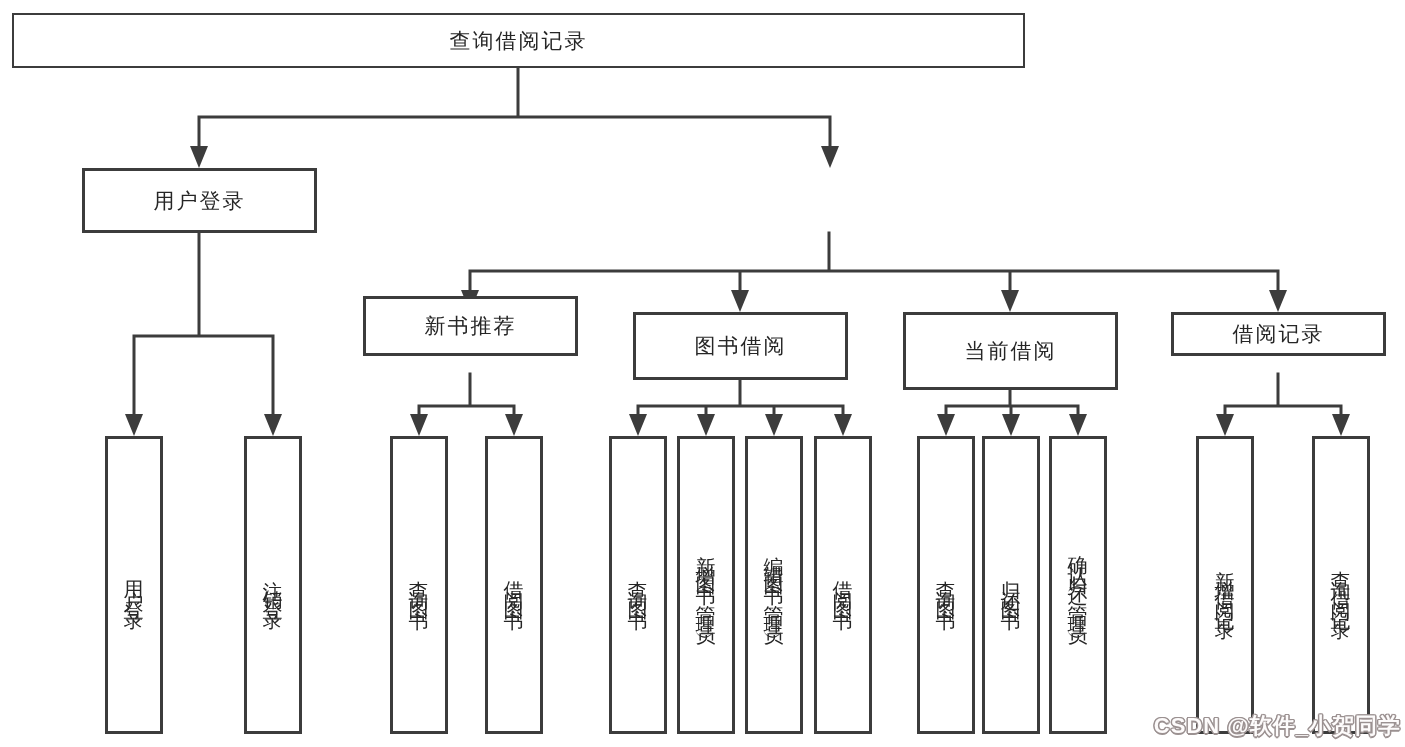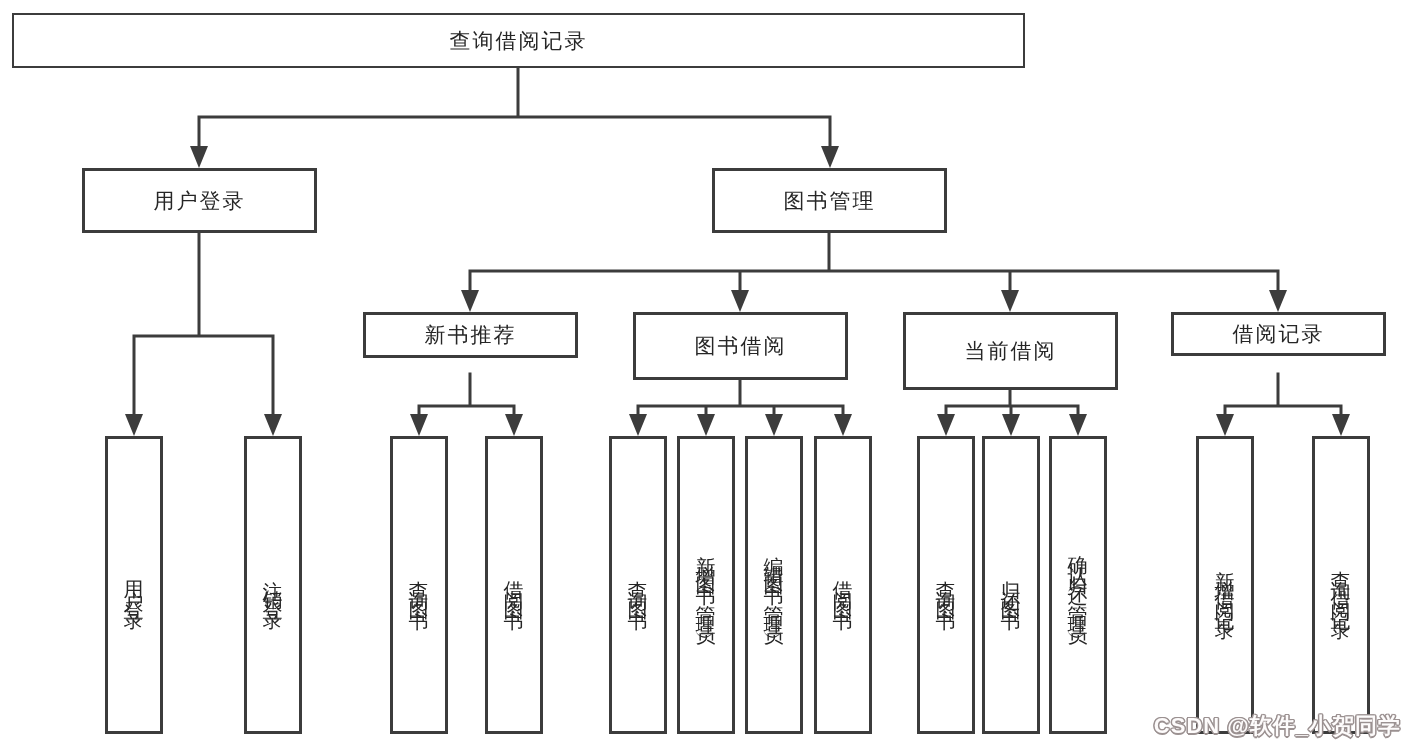--- a/index.html
+++ b/index.html
@@ -92,23 +92,22 @@
       <polygon points="1002,414 1020,414 1011,436"></polygon>
       <polygon points="1069,414 1087,414 1078,436"></polygon>
       <polygon points="1216,414 1234,414 1225,436"></polygon>
       <polygon points="1332,414 1350,414 1341,436"></polygon>
     </g>
   </svg>
 
   <div class="box h root" style="left:12px; top:13px; width:1013px; height:55px;">查询借阅记录</div>
 
   <div class="box h" style="left:82px; top:168px; width:235px; height:65px;">用户登录</div>
-  <div class="box h" style="left:712px; top:168px; width:235px; height:65px;">图书管理</div>
 
-  <div class="box h" style="left:363px; top:312px; width:215px; height:46px;">新书推荐</div>
+  <div class="box h" style="left:363px; top:296px; width:215px; height:60px;">新书推荐</div>
   <div class="box h" style="left:633px; top:312px; width:215px; height:68px;">图书借阅</div>
   <div class="box h" style="left:903px; top:312px; width:215px; height:78px;">当前借阅</div>
   <div class="box h" style="left:1171px; top:312px; width:215px; height:44px;">借阅记录</div>
 
   <div class="box v" style="left:105px; top:436px; width:58px; height:298px;">用户登录</div>
   <div class="box v" style="left:244px; top:436px; width:58px; height:298px;">注销登录</div>
 
   <div class="box v" style="left:390px; top:436px; width:58px; height:298px;">查询图书</div>
   <div class="box v" style="left:485px; top:436px; width:58px; height:298px;">借阅图书</div>
 

